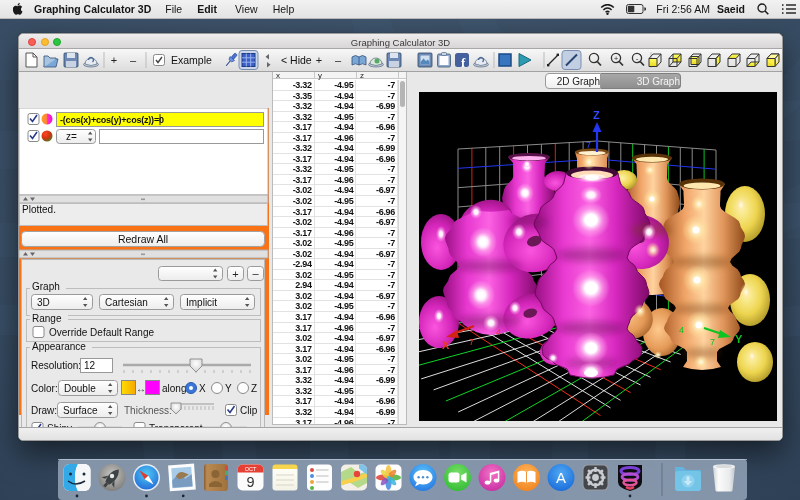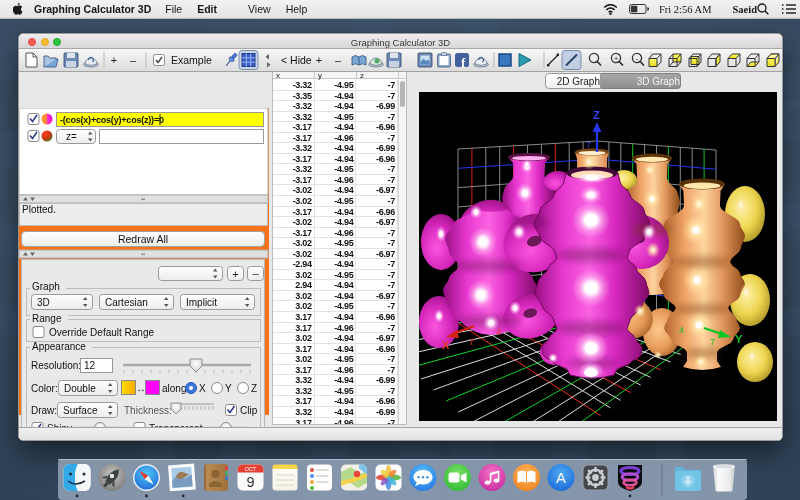--- a/index.html
+++ b/index.html
@@ -79,38 +79,38 @@
   </g>
 </svg>
 </div>
 <div id="menubar">
   <svg width="11" height="13" viewBox="0 0 11 13" style="margin-left:13px;">
     <path fill="#1a1a1a" d="M7.6,1.9c0.5-0.6,0.8-1.4,0.7-1.9C7.6,0,6.8,0.4,6.3,1C5.9,1.5,5.5,2.3,5.7,3C6.4,3.1,7.1,2.5,7.6,1.9z M8.4,3.2c-1.2-0.1-2.1,0.7-2.6,0.7C5.2,3.9,4.4,3.3,3.4,3.3c-1.2,0-2.4,0.7-3,1.9c-1.3,2.2-0.3,5.6,0.9,7.4c0.6,0.9,1.3,1.9,2.3,1.8c0.9,0,1.3-0.6,2.4-0.6c1.1,0,1.4,0.6,2.4,0.6c1,0,1.6-0.9,2.2-1.8c0.7-1,1-2,1-2.1c0,0-1.9-0.7-1.9-2.9c0-1.8,1.5-2.7,1.5-2.7C10.4,3.5,9.1,3.2,8.4,3.2z" transform="scale(0.82)"></path>
   </svg>
   <span class="app" style="margin-left:10px;">Graphing Calculator 3D</span>
   <span style="margin-left:14px;">File</span>
   <span style="margin-left:15px;font-weight:bold;">Edit</span>
-  <span style="margin-left:31px;">View</span>
+  <span style="margin-left:18px;">View</span>
   <span style="margin-left:15px;">Help</span>
   <span style="flex:1"></span>
   <svg width="15" height="11" viewBox="0 0 15 11" style="margin-right:11px;">
     <g fill="none" stroke="#1a1a1a">
       <path d="M1.2 3.4 A 8.6 8.6 0 0 1 13.8 3.4" stroke-width="1.5"></path>
       <path d="M3.4 5.9 A 5.6 5.6 0 0 1 11.6 5.9" stroke-width="1.5"></path>
       <path d="M5.6 8.2 A 2.7 2.7 0 0 1 9.4 8.2" stroke-width="1.5"></path>
     </g>
     <circle cx="7.5" cy="9.8" r="1.2" fill="#1a1a1a"></circle>
   </svg>
   <svg width="20" height="10" viewBox="0 0 20 10" style="margin-right:10px;">
     <rect x="0.5" y="0.5" width="16.5" height="9" rx="2" fill="none" stroke="#333"></rect>
     <rect x="1.8" y="1.8" width="6.5" height="6.4" rx="0.8" fill="#333"></rect>
     <path d="M18.3 3.2 v3.6 a1.8 1.8 0 0 0 0-3.6z" fill="#333"></path>
   </svg>
-  <span style="margin-right:21px;font-family:Liberation Serif, serif;">Fri 2:56 AM</span>
-  <span class="app" style="font-family:Liberation Serif, serif;">Saeid</span>
+  <span style="margin-right:7px;">Fri 2:56 AM</span>
+  <span class="app" style="margin-right:12px;">Saeid</span>
   <svg width="12" height="12" viewBox="0 0 12 12" style="margin-right:13px;">
     <circle cx="5" cy="5" r="4" fill="none" stroke="#1a1a1a" stroke-width="1.3"></circle>
     <line x1="8" y1="8" x2="11.3" y2="11.3" stroke="#1a1a1a" stroke-width="1.5"></line>
   </svg>
   <svg width="14" height="10" viewBox="0 0 14 10" style="margin-right:4px;">
     <g stroke="#1a1a1a" stroke-width="1.4">
         <line x1="4" y1="1" x2="14" y2="1"></line>
         <line x1="4" y1="5" x2="14" y2="5"></line>
         <line x1="4" y1="9" x2="14" y2="9"></line>
       </g>

